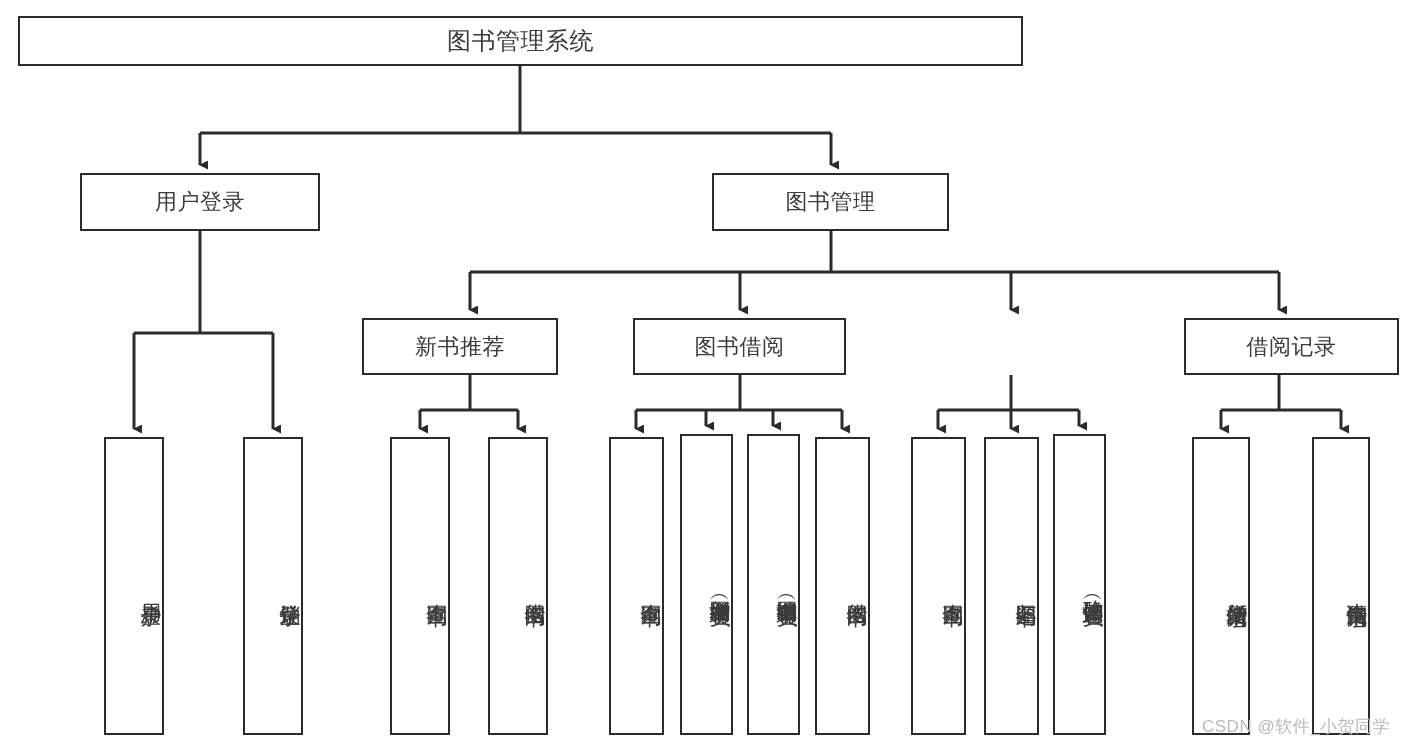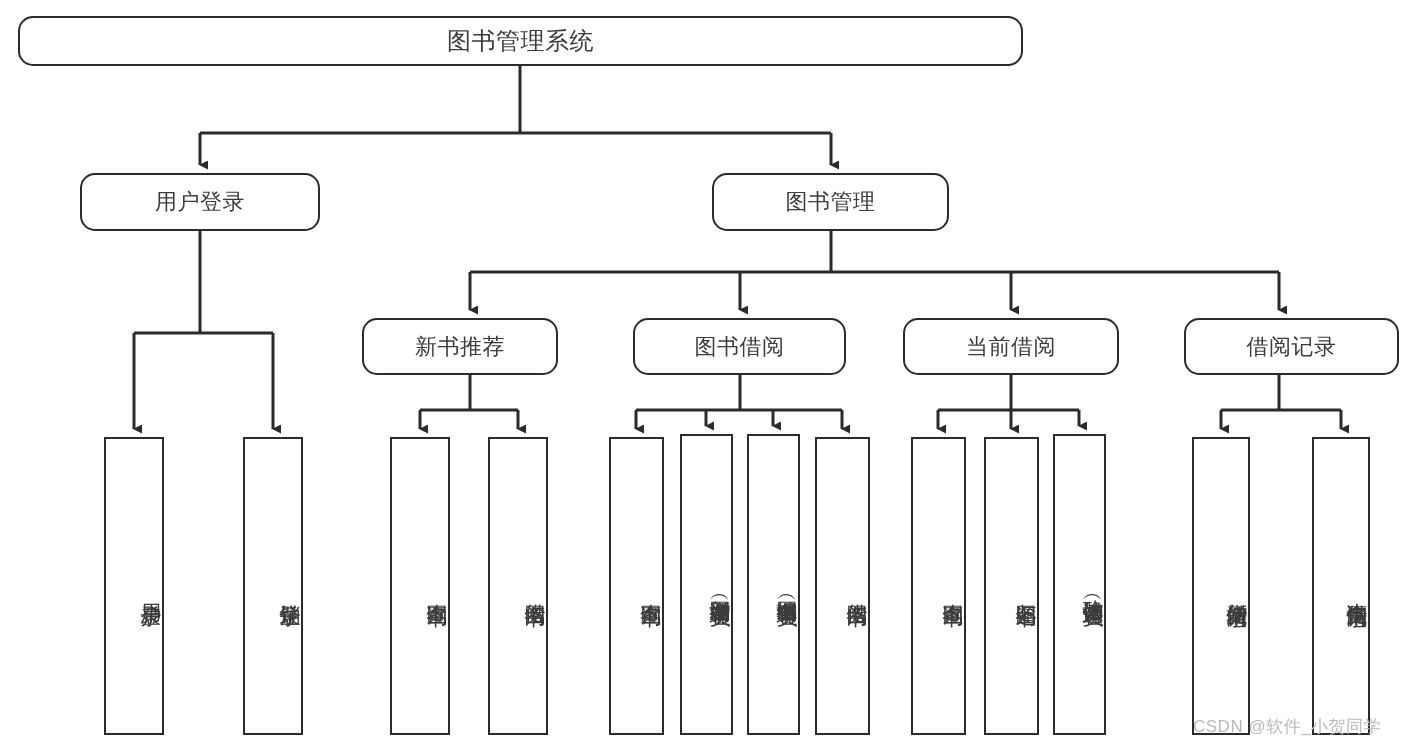--- a/index.html
+++ b/index.html
@@ -31,21 +31,20 @@
     background: #ffffff;
     color: #3b3b3b;
     display: flex;
     align-items: center;
     justify-content: center;
     text-align: center;
   }
   .node.horiz {
     font-size: 22px;
     letter-spacing: 0.5px;
-    border-radius: 15px;
   }
   .node.vert {
     writing-mode: vertical-rl;
     text-orientation: upright;
     font-size: 21px;
     line-height: 1.05;
     padding-top: 6px;
     align-items: flex-start;
     justify-content: center;
   }
@@ -57,20 +56,21 @@
   }
   .node.root {
     font-size: 24px;
   }
   .watermark {
     position: absolute;
     font-size: 17px;
     color: #b9b9b9;
     white-space: nowrap;
     letter-spacing: 0.5px;
+    padding-left: 9px;
   }
 </style>
 </head>
 <body>
 
 <div id="canvas">
 
   <svg id="edges" viewBox="0 0 1405 747" xmlns="http://www.w3.org/2000/svg">
     <defs>
       <marker id="arrow" markerWidth="9" markerHeight="9" refX="4.5" refY="8" orient="auto" markerUnits="userSpaceOnUse">
@@ -131,23 +131,20 @@
   <div class="node horiz" style="left:712px; top:173px; width:237px; height:58px;">
     <span>图书管理</span>
   </div>
 
   <div class="node horiz" style="left:362px; top:318px; width:196px; height:57px;">
     <span>新书推荐</span>
   </div>
   <div class="node horiz" style="left:633px; top:318px; width:213px; height:57px;">
     <span>图书借阅</span>
   </div>
-  <div class="node horiz" style="left:903px; top:318px; width:216px; height:57px;">
-    <span>当前借阅</span>
-  </div>
   <div class="node horiz" style="left:1172px; top:318px; width:215px; height:57px;margin-left:12px;">
     <span>借阅记录</span>
   </div>
 
   <div class="node vert" style="left:104px; top:437px; width:60px; height:298px;">
     <span class="vlabel">用户登录</span>
   </div>
   <div class="node vert" style="left:243px; top:437px; width:60px; height:298px;">
     <span class="vlabel">注销登录</span>
   </div>

